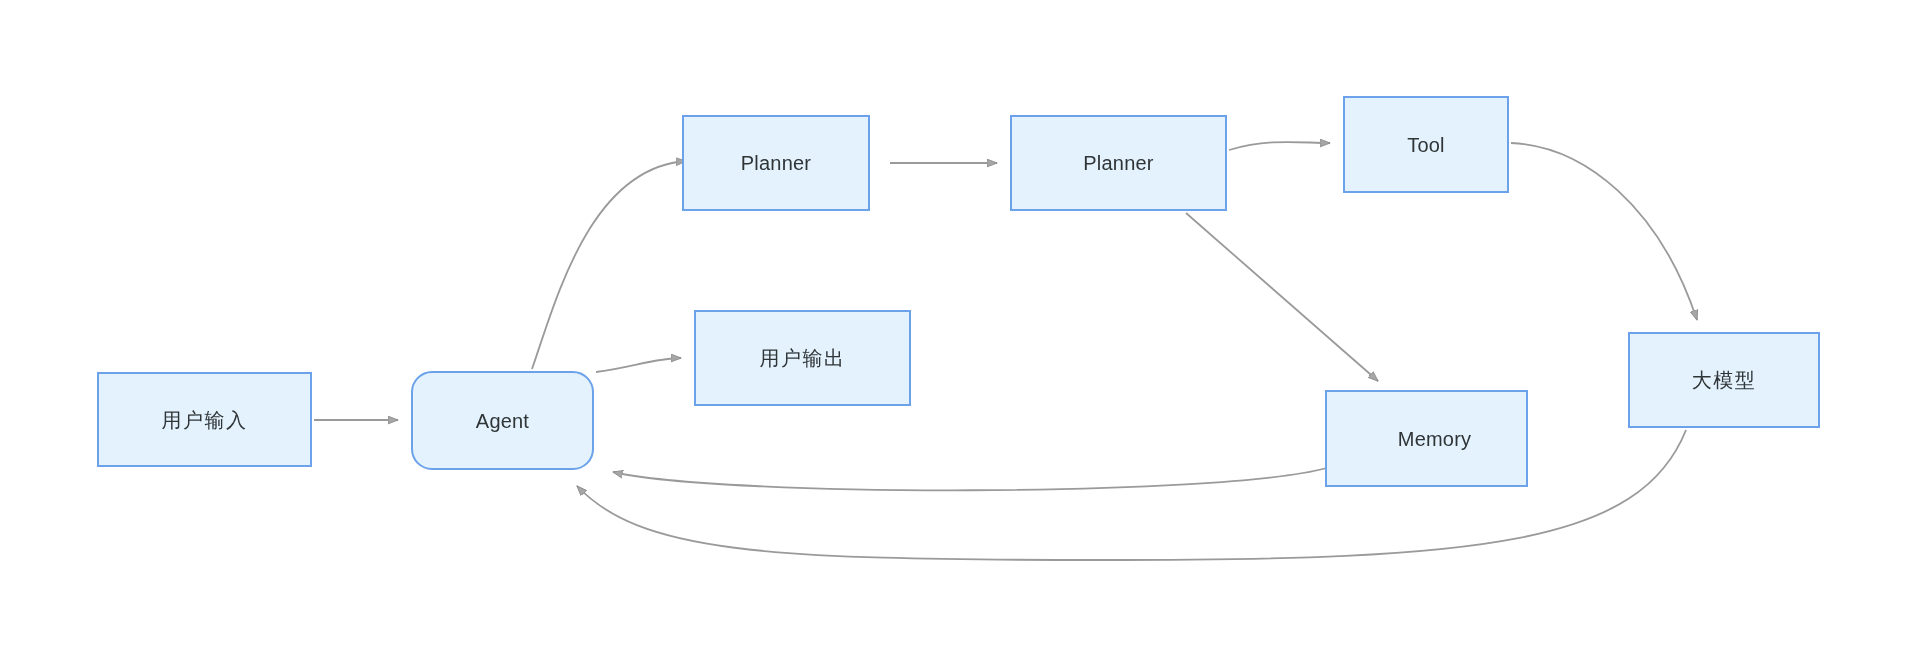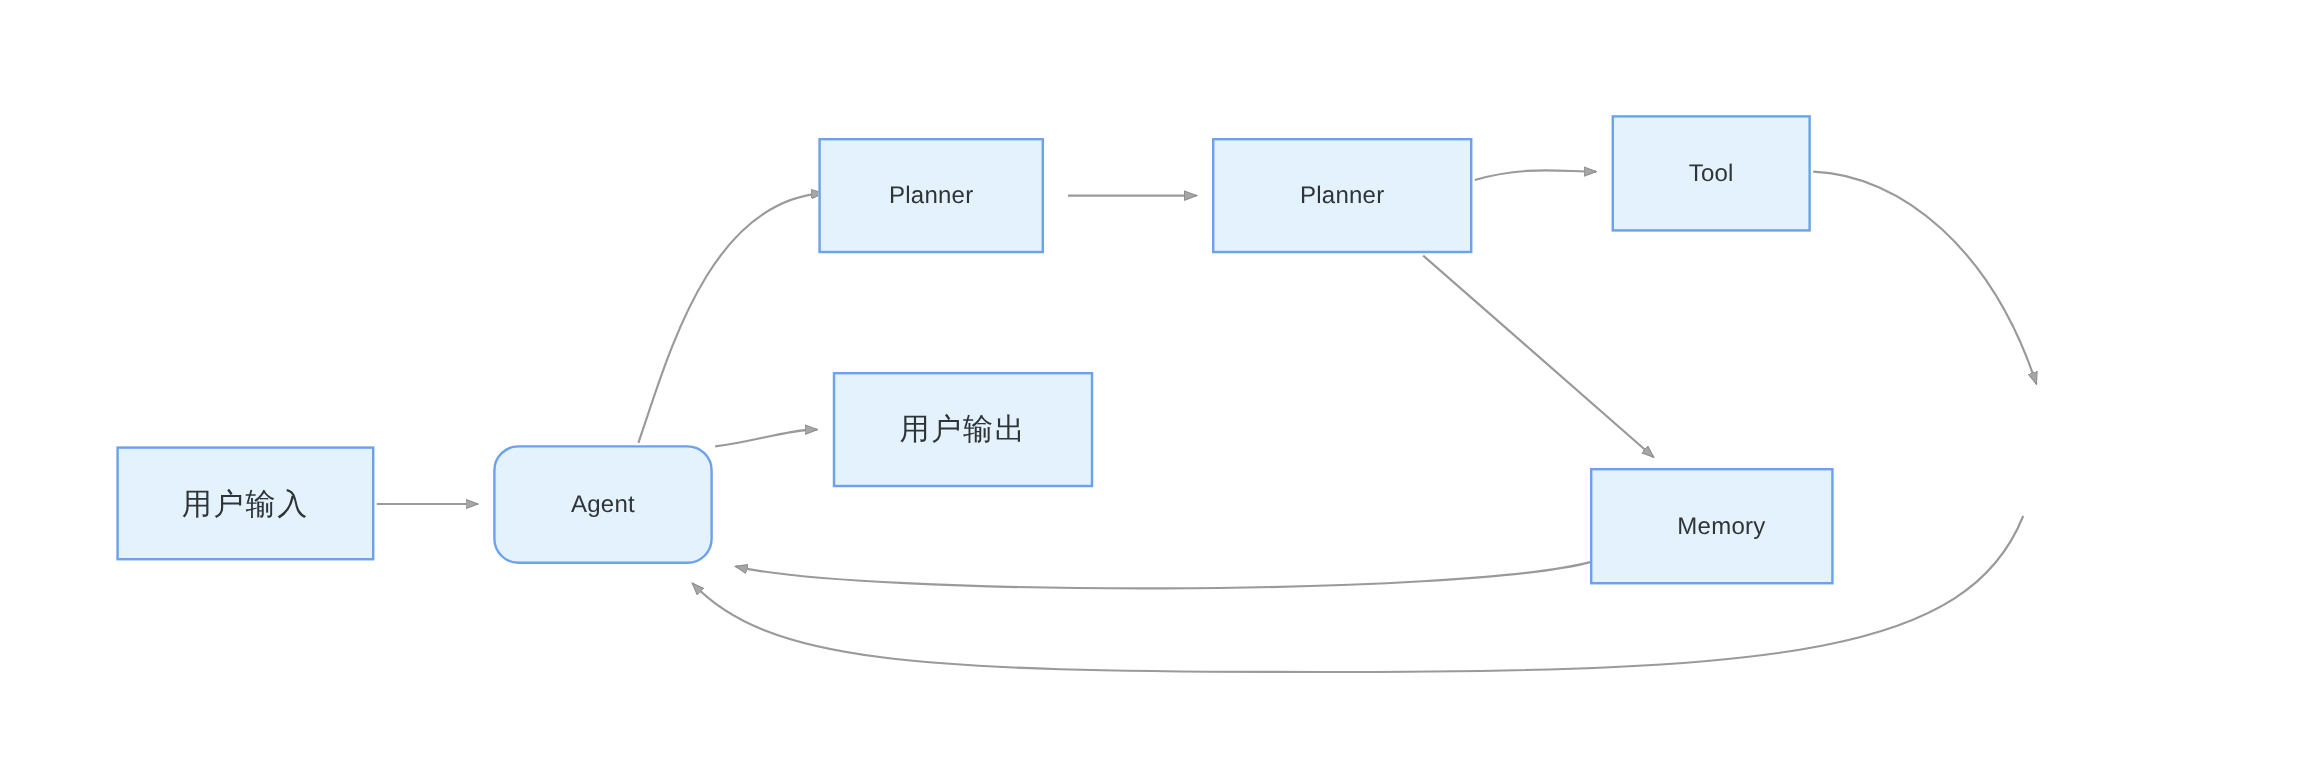--- a/index.html
+++ b/index.html
@@ -35,21 +35,21 @@
     font-size: 20px;
     line-height: 1.2;
     letter-spacing: 0.2px;
     white-space: nowrap;
     z-index: 2;
   }
   .node-label {
     display: block;
     pointer-events: none;
   }
-  .node.cjk { font-size: 25px; letter-spacing: 1.5px; }
+  .node.cjk { font-size: 20px; letter-spacing: 1.5px; }
 </style>
 </head>
 <body>
 
 <div id="diagram-canvas">
 
   <svg id="edge-layer" viewBox="0 0 1916 653">
     <defs>
       <marker id="arrowhead" markerWidth="11" markerHeight="9" refX="10" refY="4.5" orient="auto" markerUnits="userSpaceOnUse">
         <path d="M0,0.6 L10.2,4.5 L0,8.4 Z" fill="#a6a6a6" stroke="#8e8e8e" stroke-width="0.9"></path>
@@ -96,14 +96,17 @@
   </div>
 
   <div class="node" style="left:1343px; top:96px; width:166px; height:97px;">
     <span class="node-label">Tool</span>
   </div>
 
   <div class="node" style="left:1325px; top:390px; width:203px; height:97px;padding-left:16px;">
     <span class="node-label">Memory</span>
   </div>
 
+  <div class="node cjk" style="left:1628px; top:332px; width:192px; height:96px;">
+    <span class="node-label">大模型</span>
+  </div>
 
 </div>
 
 </body></html>

